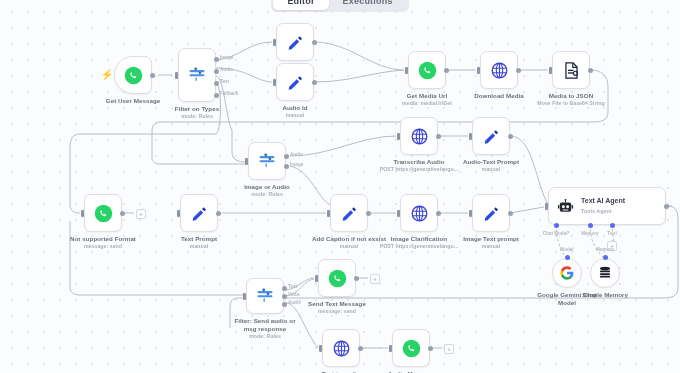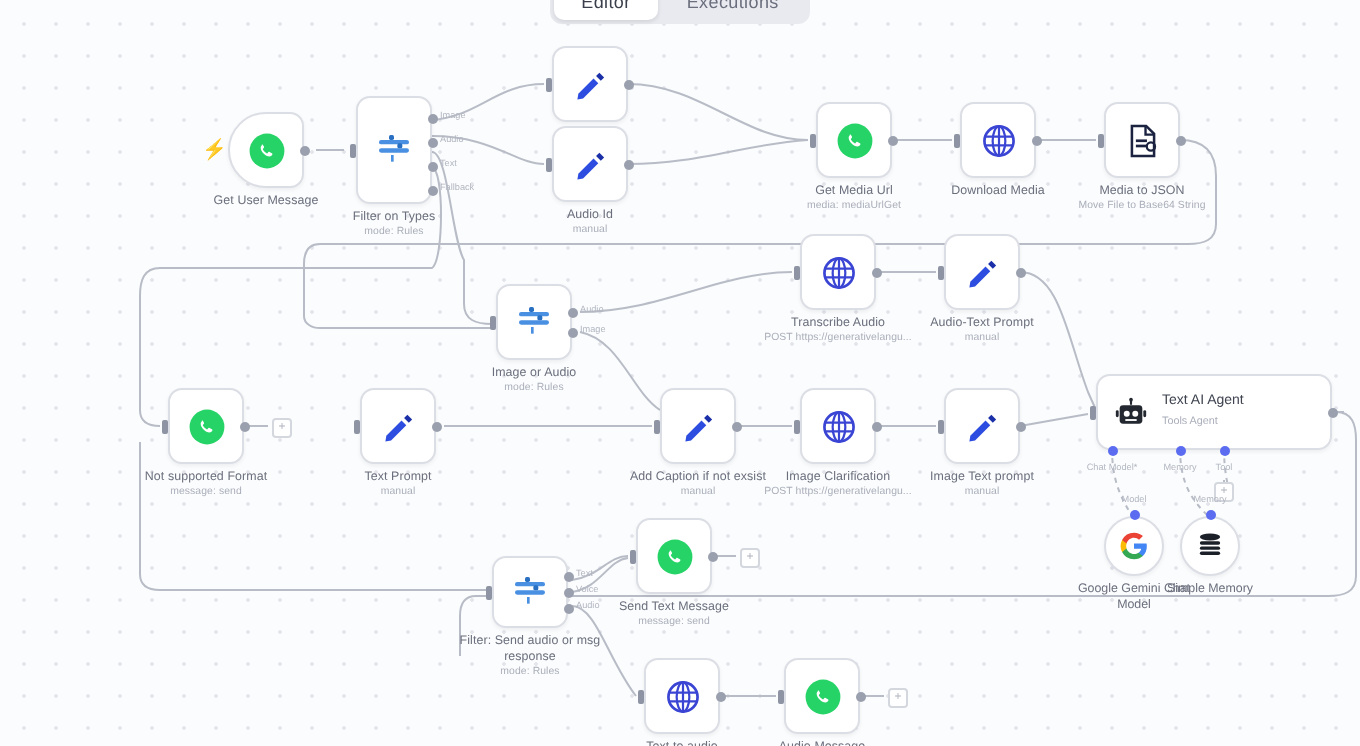--- a/index.html
+++ b/index.html
@@ -8,20 +8,21 @@
     background:#fbfbfc;
     font-family:"Liberation Sans", sans-serif;
     position:relative;
   }
   #canvas{
     position:absolute;inset:0;
     background-color:#fbfcfd;
     background-image:radial-gradient(#e4e6ec 0.9px, transparent 0.9px);
     background-size:16px 16px;
     background-position:4px 4px;
+    font-weight:bold;
   }
   
   .tabbar{
     position:absolute;top:-12px;left:0;width:680px;height:26px;
     display:flex;align-items:center;justify-content:center;gap:0px;
     z-index:40;
   }
   .tabs{
     display:flex;align-items:center;background:#e9eaf0;
     border-radius:6px;padding:2px;

